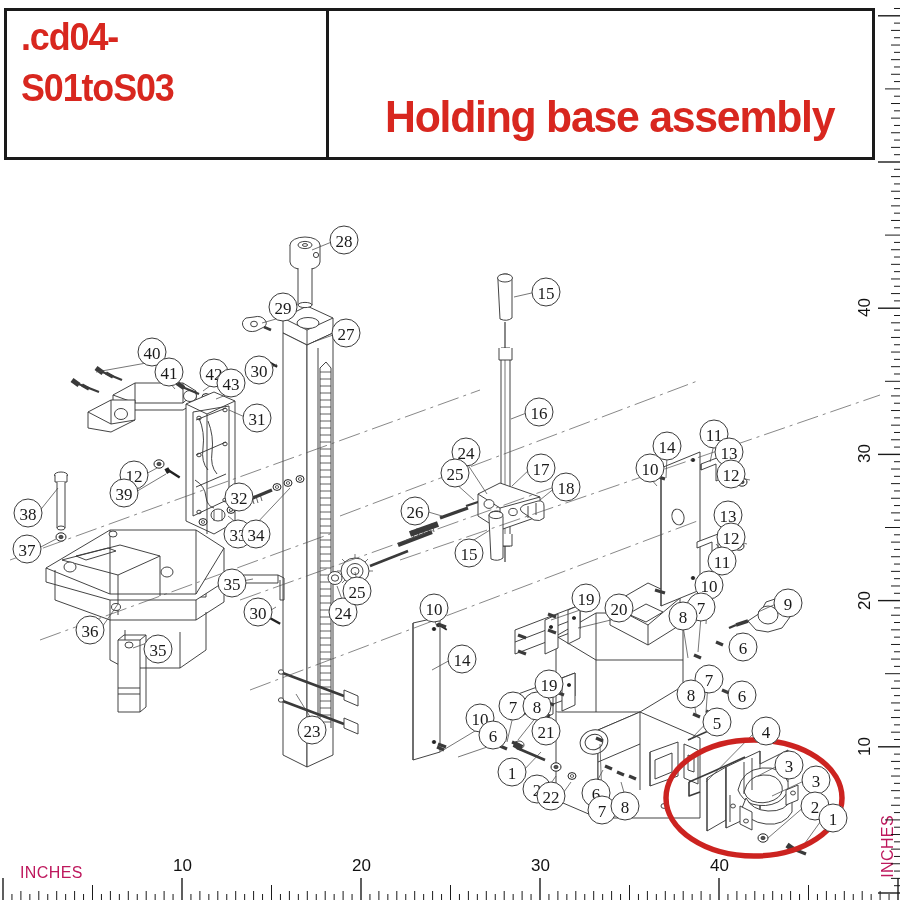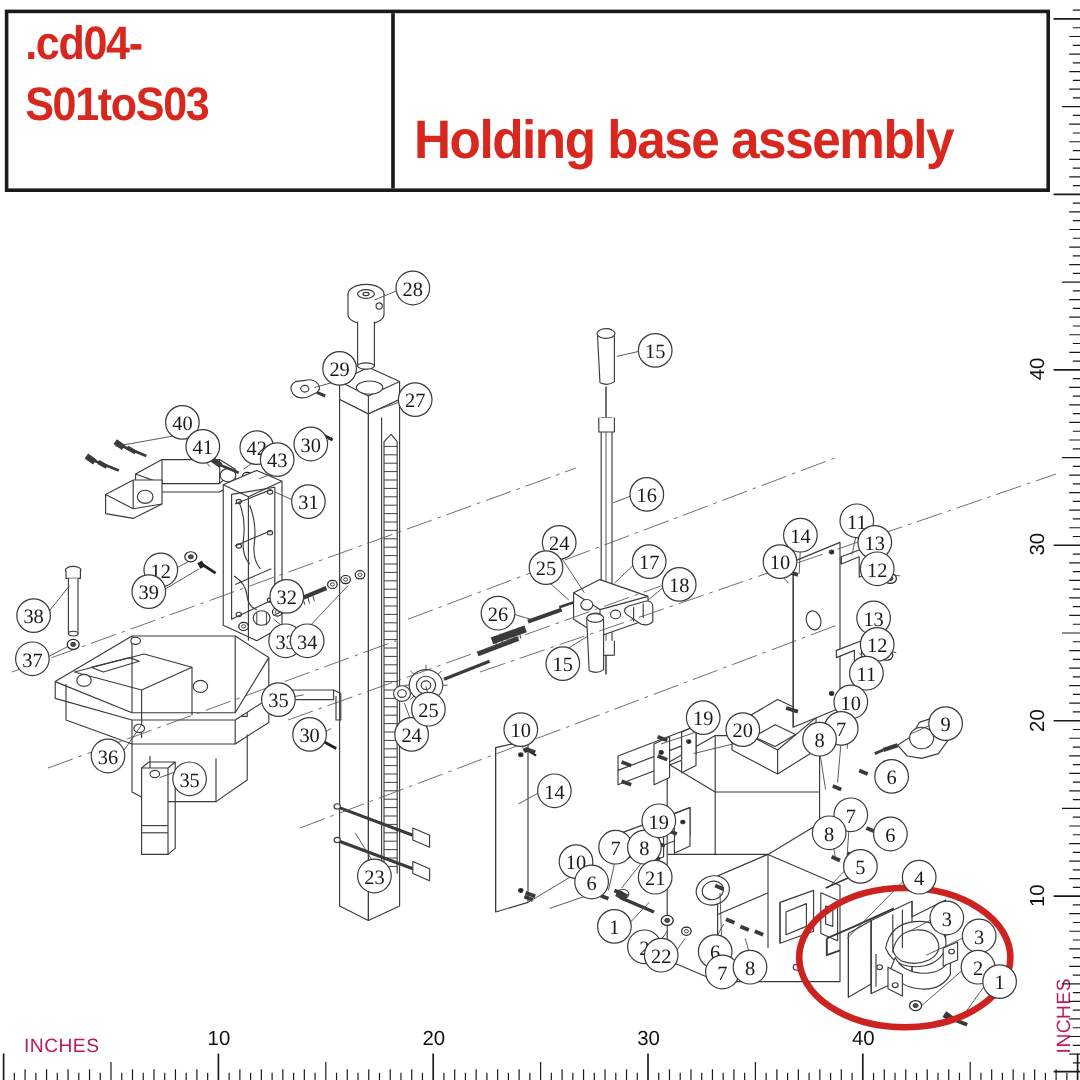--- a/index.html
+++ b/index.html
@@ -5,21 +5,21 @@
   html,body{margin:0;padding:0;background:#fff;}
   body{width:900px;height:900px;overflow:hidden;
        font-family:"Liberation Sans","DejaVu Sans",sans-serif;}
   #page{position:relative;width:900px;height:900px;background:#fff;}
 
   
   #title-block{position:absolute;left:4px;top:8px;width:871px;height:152px;
      border:3px solid #1a1a1a;box-sizing:border-box;display:flex;background:#fff;z-index:30;}
   #title-code-cell{width:322px;box-sizing:border-box;border-right:3px solid #1a1a1a;
      display:flex;flex-direction:column;justify-content:flex-start;padding-left:14px;}
-  #title-name-cell{flex:1;display:flex;align-items:flex-end;padding:0 0 14px 16px;}
+  #title-name-cell{flex:1;display:flex;align-items:flex-end;padding:0 0 14px 16px;margin-left:40px;}
   .code-line{color:#d8271f;font-weight:bold;font-size:39px;line-height:1.32;
      letter-spacing:-1.2px;font-family:"Liberation Sans",sans-serif;
      transform:scaleX(.92);transform-origin:left center;white-space:nowrap;}
   #title-name{color:#d8271f;font-weight:bold;font-size:45px;letter-spacing:-1.3px;
      transform:scaleX(.95);transform-origin:left center;white-space:nowrap;}
 
   
   #ruler-bottom{position:absolute;left:0;bottom:0;width:900px;height:36px;z-index:25;}
   #ruler-right{position:absolute;right:0;top:0;width:36px;height:900px;z-index:25;}
   .ruler-label{position:absolute;font-size:17px;color:#111;

